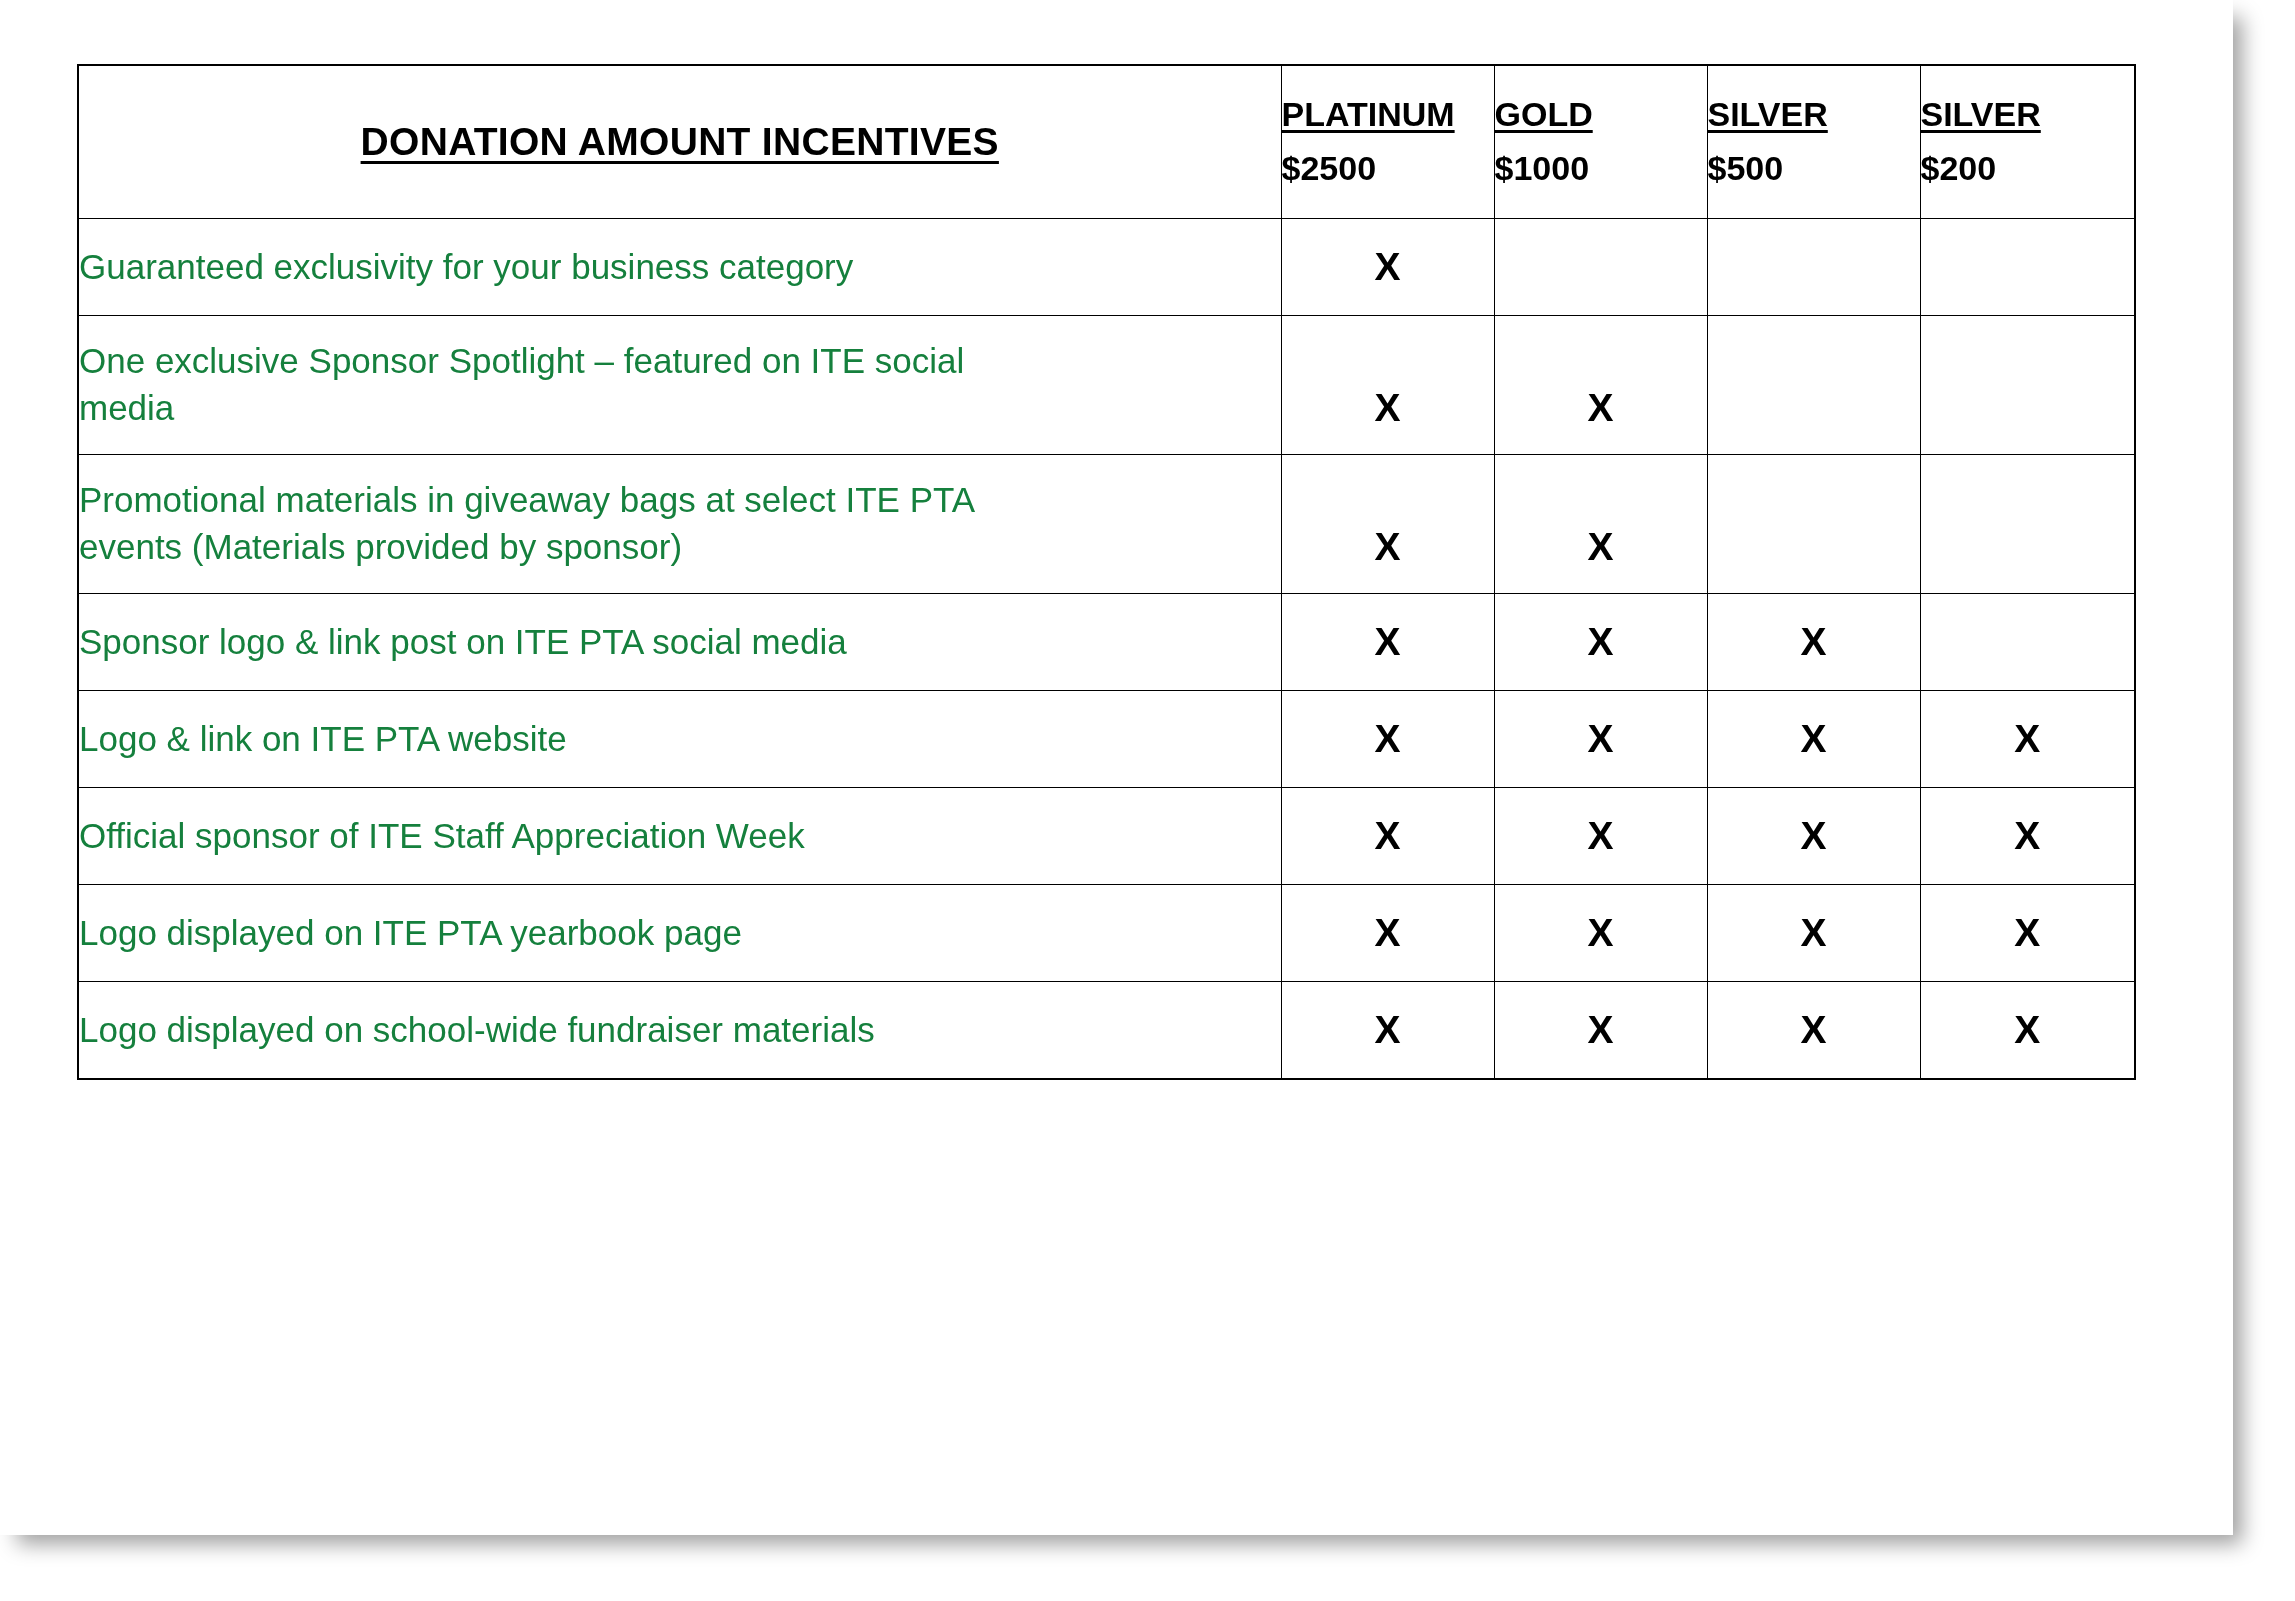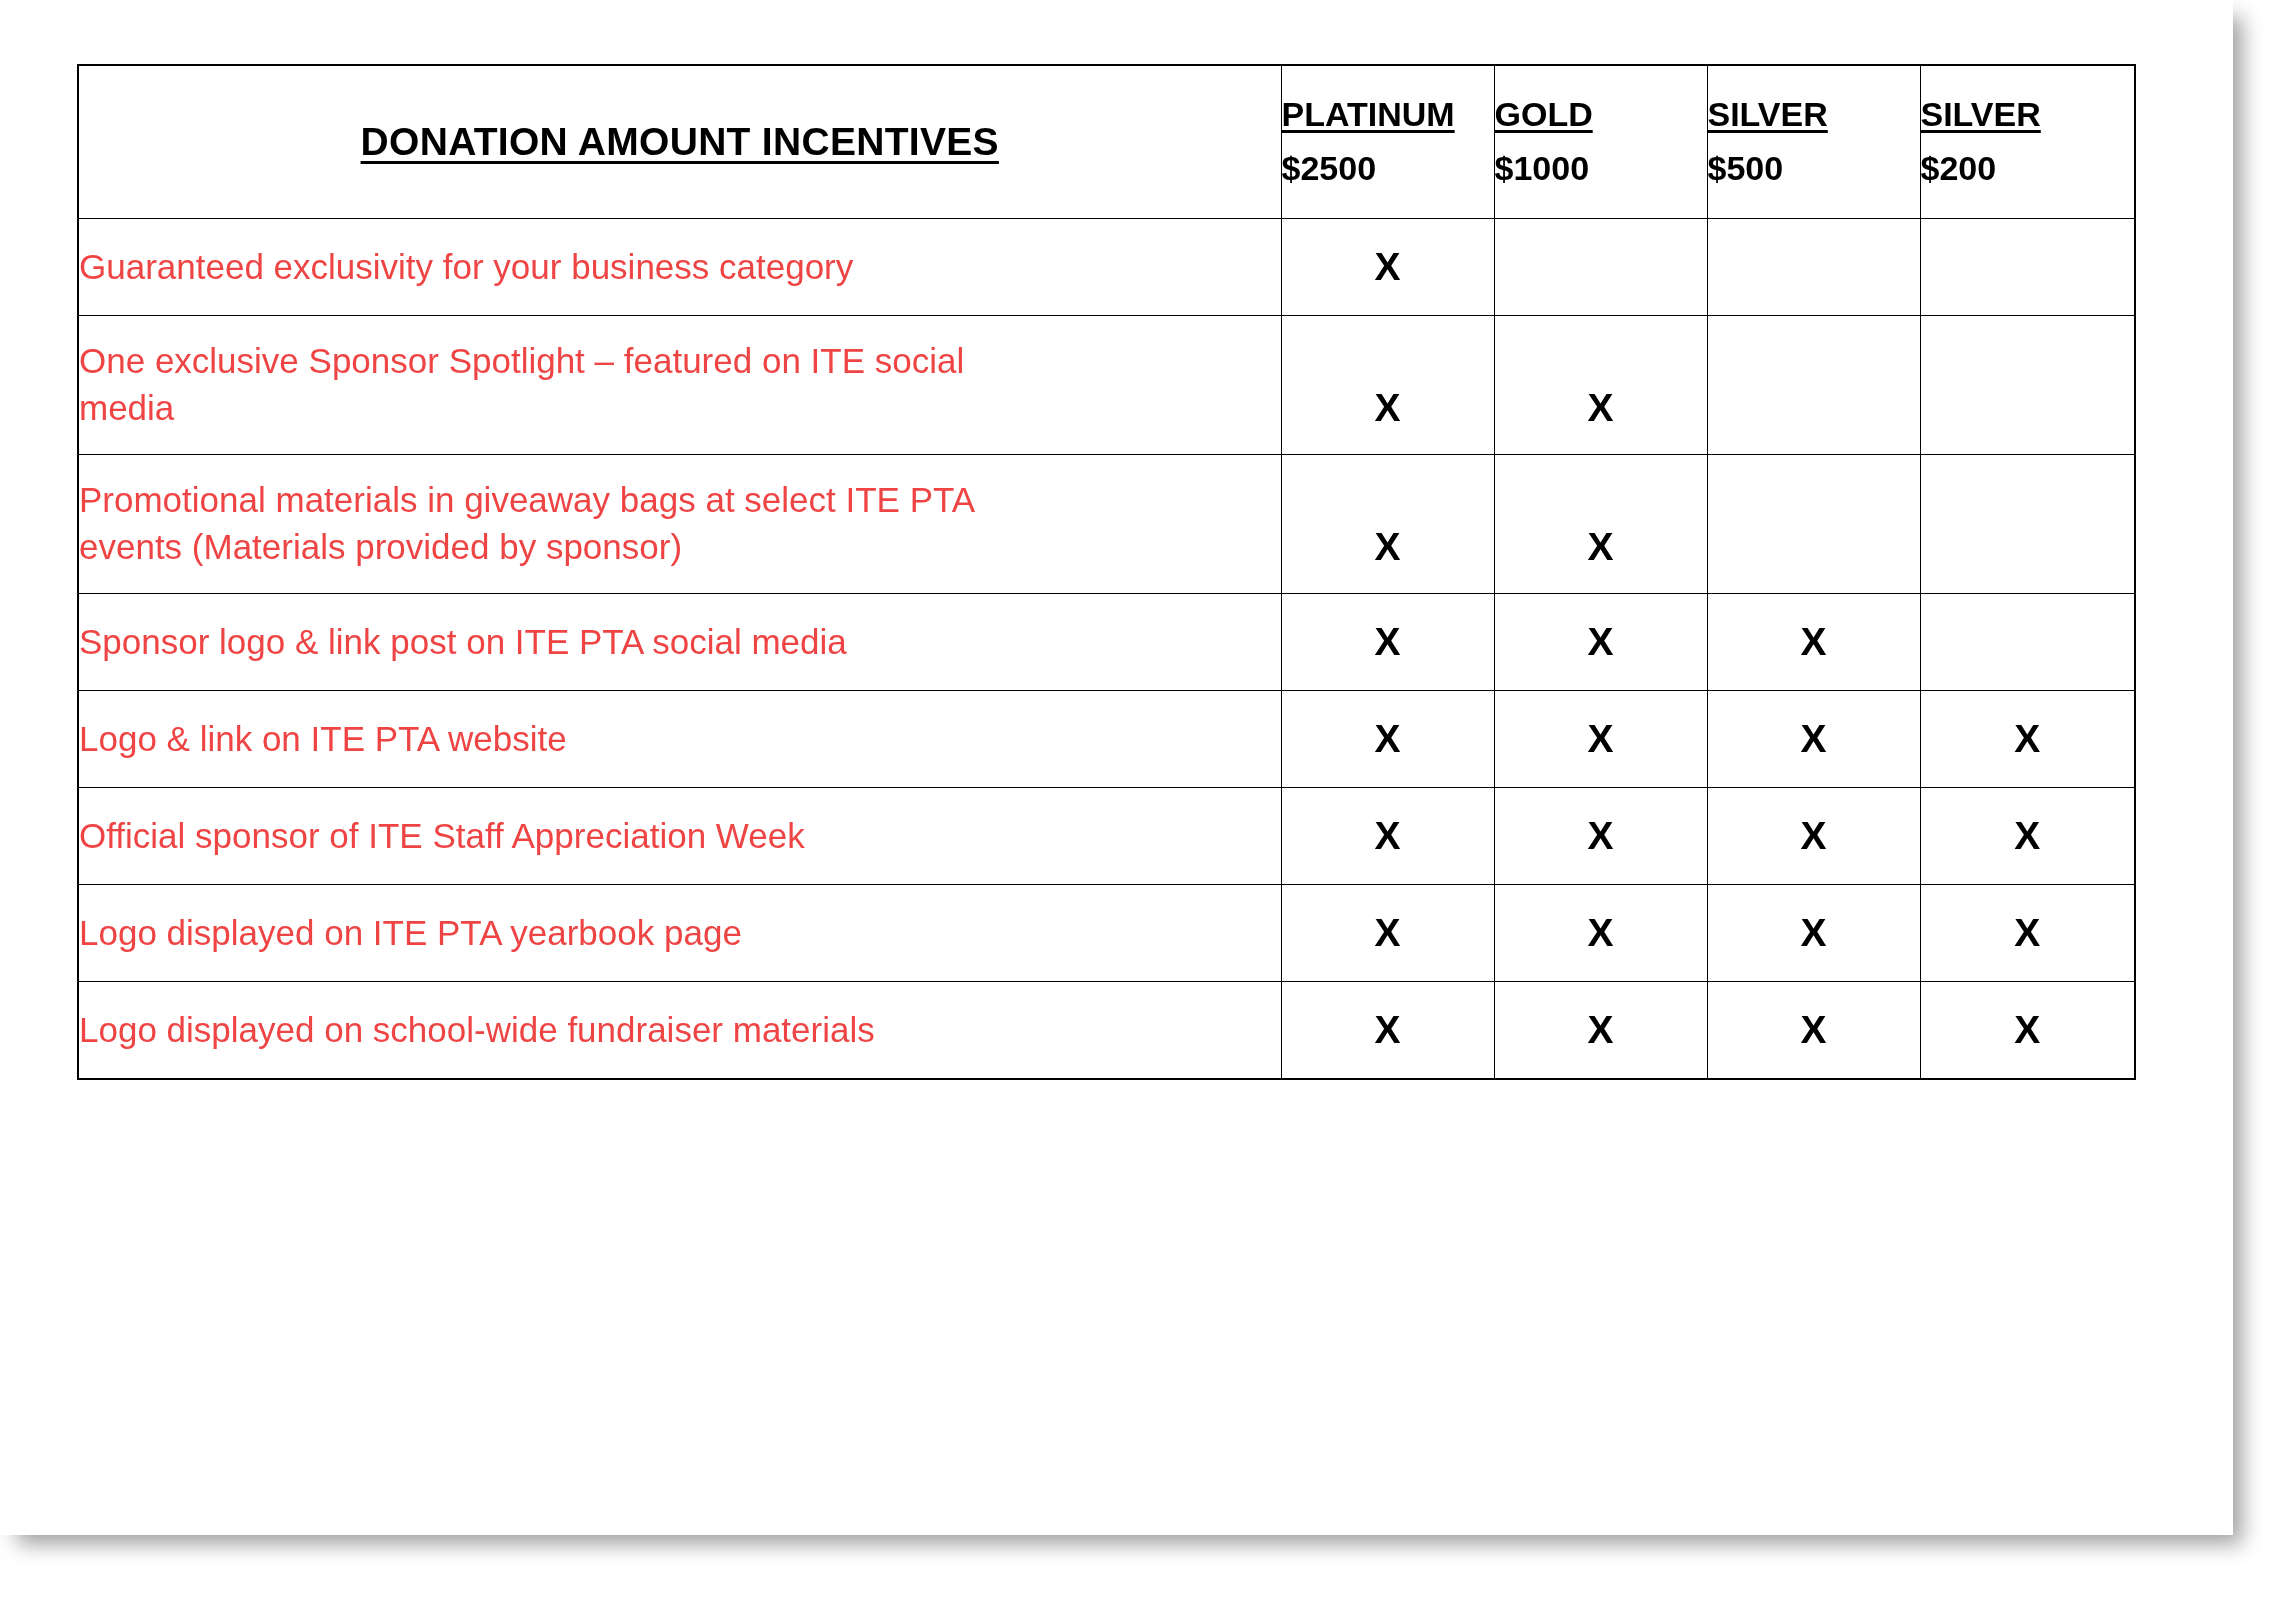--- a/index.html
+++ b/index.html
@@ -105,21 +105,21 @@
     color: #000;
     margin-top: 16px;
   }
 
   
   td.feature-cell {
     vertical-align: middle;
     padding: 13px 0 13px 20px;
     font-size: 35px;
     line-height: 1.34;
-    color: #ef4444;
+    color: #15803d;
     font-weight: normal;
   }
   tr.row-1line td.feature-cell { height: 96px; }
   tr.row-2line td.feature-cell { height: 138px; }
 
   td.mark-cell {
     vertical-align: middle;
     text-align: center;
     font-size: 39px;
     font-weight: bold;

